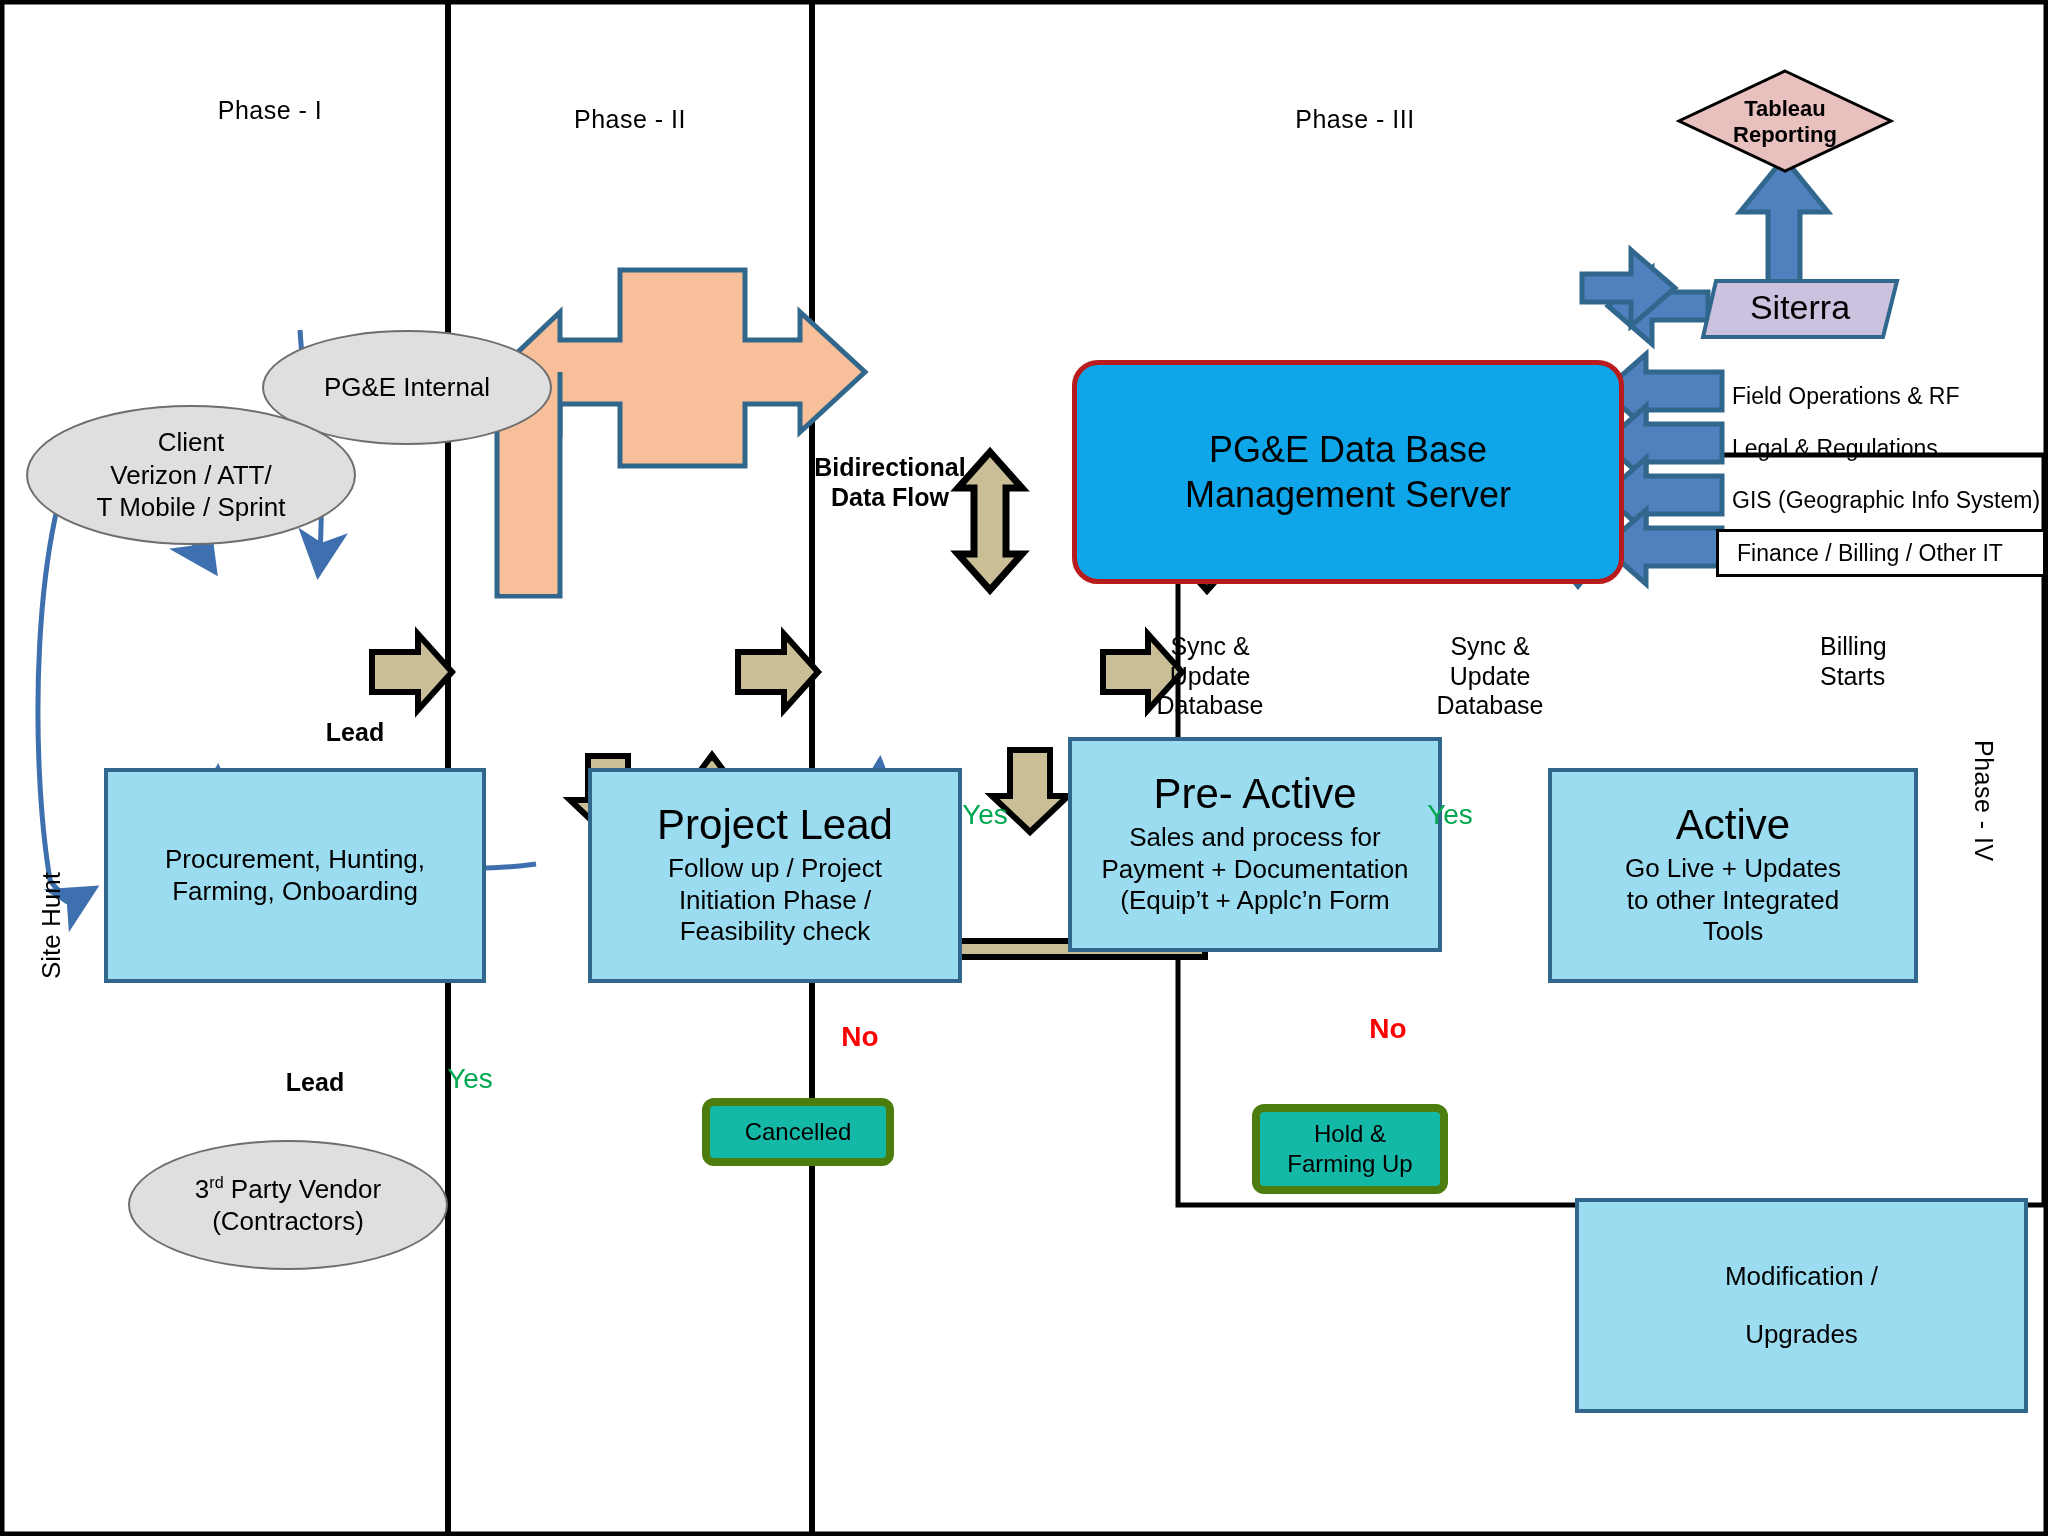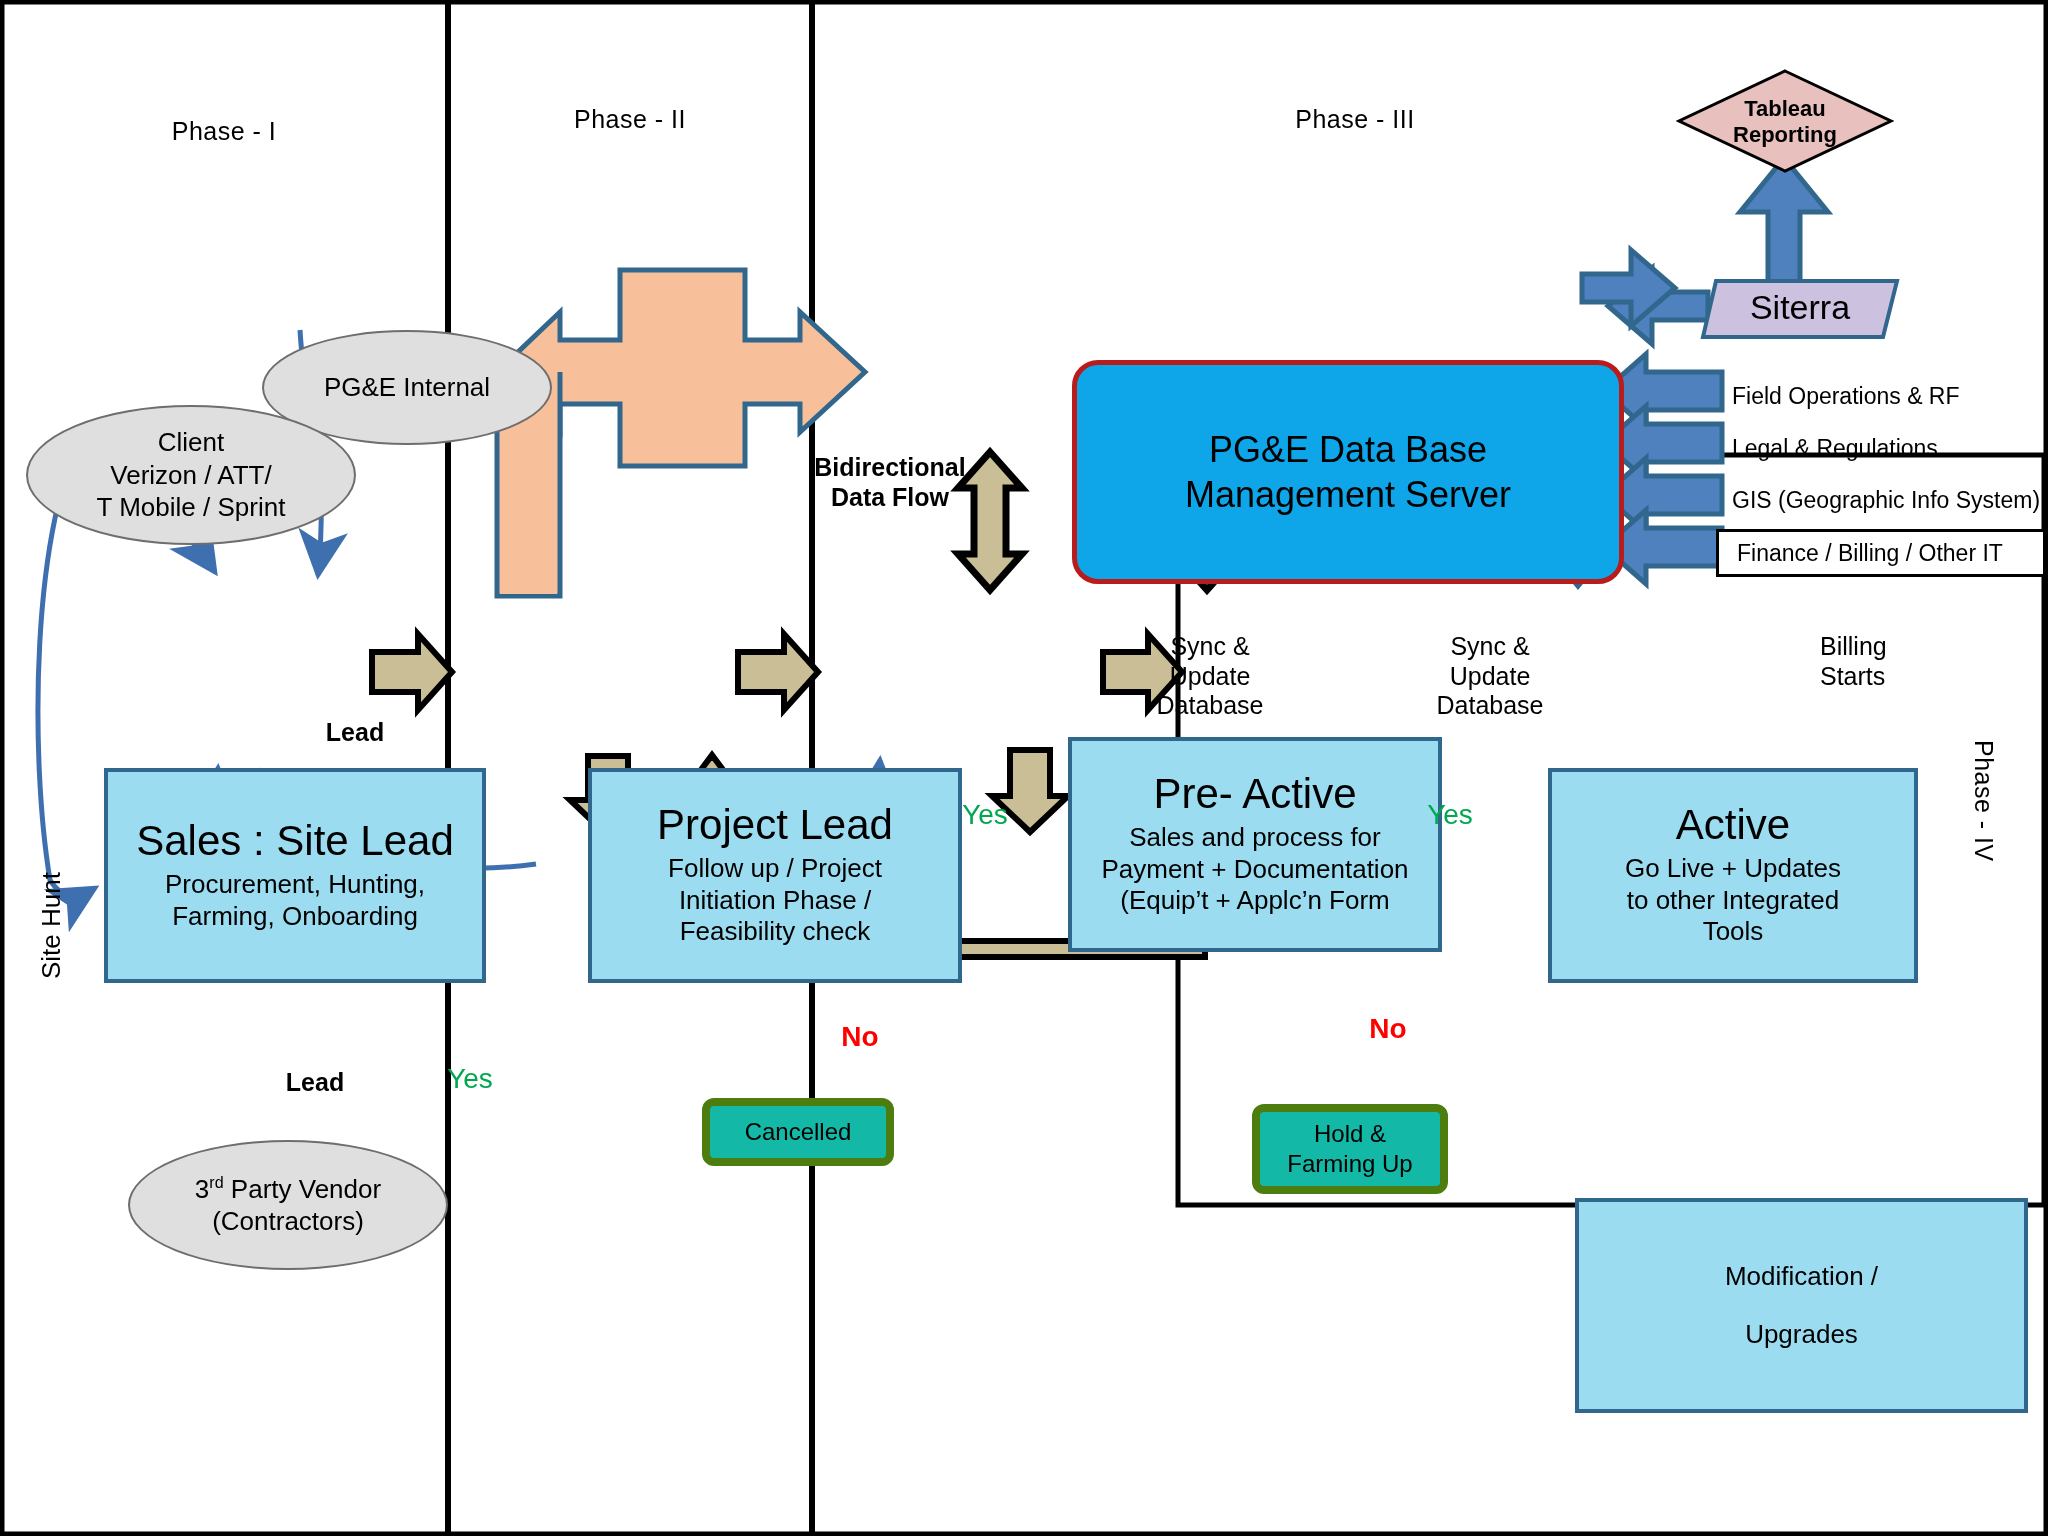--- a/index.html
+++ b/index.html
@@ -95,42 +95,41 @@
 
     <path d="M1724 374 L1724 398 L1640 398 L1640 412 L1612 389 L1640 366 L1640 380 L1724 380 Z" fill="none" stroke="none"></path>
     <g fill="#4E81BD" stroke="#31678C" stroke-width="5">
       <path d="M1722 372 L1722 410 L1646 410 L1646 428 L1604 391 L1646 354 L1646 372 Z"></path>
       <path d="M1722 424 L1722 462 L1646 462 L1646 480 L1604 443 L1646 406 L1646 424 Z"></path>
       <path d="M1722 476 L1722 514 L1646 514 L1646 532 L1604 495 L1646 458 L1646 476 Z"></path>
       <path d="M1722 528 L1722 566 L1646 566 L1646 584 L1604 547 L1646 510 L1646 528 Z"></path>
     </g>
   </svg>
 
-  <div class="lbl phase-title" style="left:0;top:117px;width:448px;">Phase - I</div>
+  <div class="lbl phase-title" style="left:0;top:96px;width:448px;padding-left:46px;">Phase - I</div>
   <div class="lbl phase-title" style="left:448px;top:105px;width:364px;">Phase - II</div>
   <div class="lbl phase-title" style="left:1190px;top:105px;width:330px;">Phase - III</div>
   <div class="lbl phase-title vert" style="left:1950px;top:740px;width:48px;text-align:left;">Phase - IV</div>
 
   <div class="node ellipse" style="left:262px;top:330px;width:290px;height:115px;">
     <span>PG&amp;E Internal</span>
   </div>
 
   <div class="node ellipse" style="left:26px;top:405px;width:330px;height:140px;">
     <span>Client</span>
     <span>Verizon / ATT/</span>
     <span>T Mobile / Sprint</span>
   </div>
 
   <div class="node ellipse" style="left:128px;top:1140px;width:320px;height:130px;">
     <span><span>3</span><span class="sup">rd</span><span> Party Vendor</span></span>
     <span>(Contractors)</span>
   </div>
 
   <div class="node procbox" style="left:104px;top:768px;width:382px;height:215px;">
-    <div class="t1">Sales : Site Lead</div>
     <div class="t2">Procurement, Hunting,</div>
     <div class="t2">Farming, Onboarding</div>
   </div>
 
   <div class="node procbox" style="left:588px;top:768px;width:374px;height:215px;">
     <div class="t1">Project Lead</div>
     <div class="t2">Follow up / Project</div>
     <div class="t2">Initiation  Phase /</div>
     <div class="t2">Feasibility check</div>
   </div>

